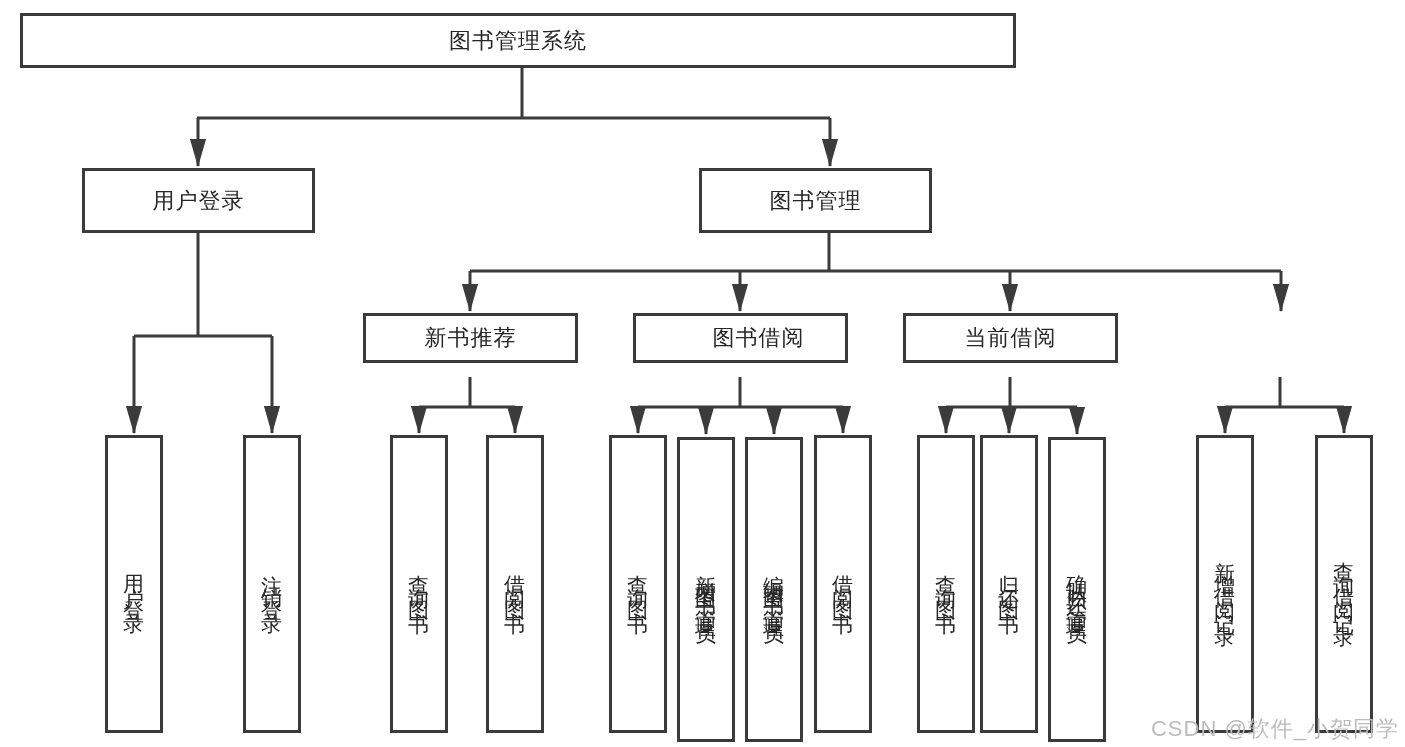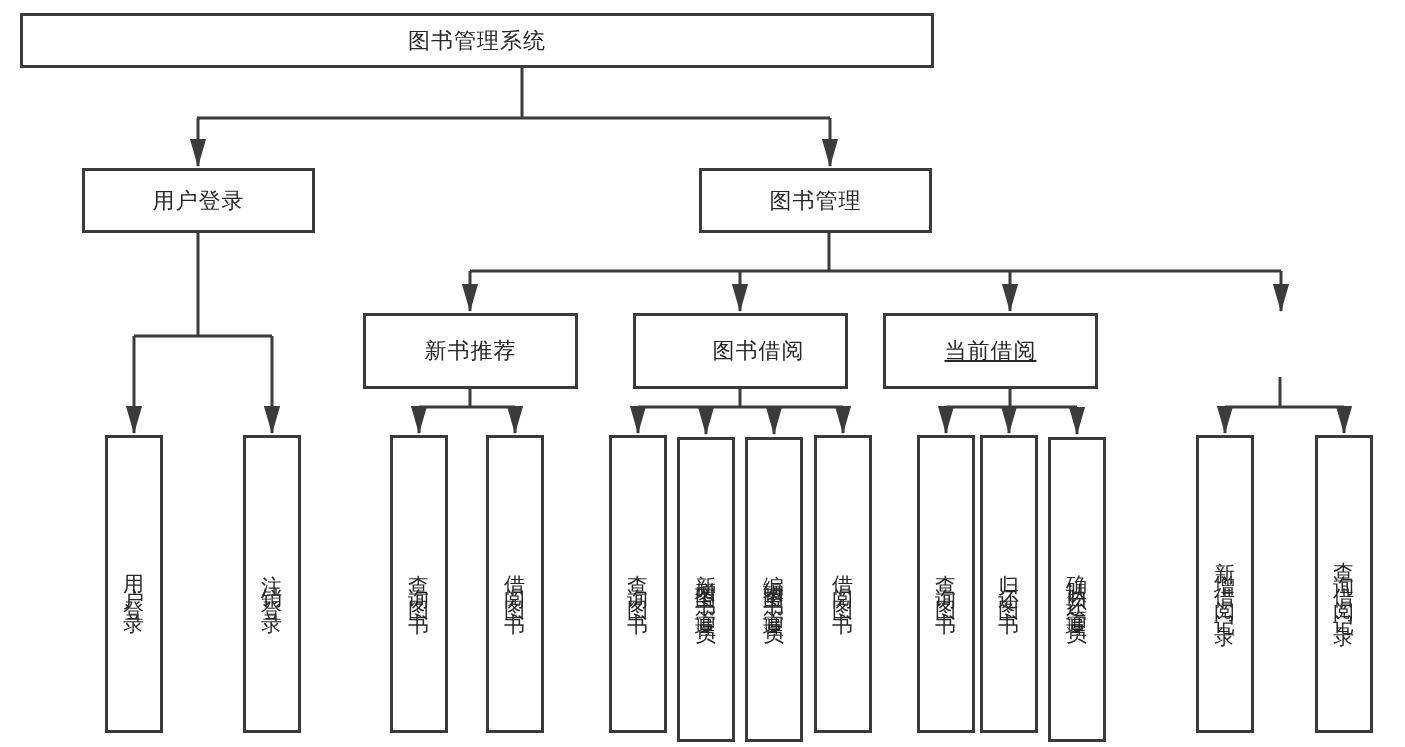--- a/index.html
+++ b/index.html
@@ -26,28 +26,28 @@
     box-sizing: border-box;
     background: #ffffff;
     border: 3px solid #3b3b3b;
     color: #262626;
     display: flex;
     align-items: center;
     justify-content: center;
     text-align: center;
   }
   .hbox { font-size: 22px; letter-spacing: 1px; }
-  .root  { left: 20px;   top: 13px;  width: 914px; height: 55px; }
+  .root  { left: 20px;   top: 13px;  width: 996px; height: 55px; }
   .lvl2  { top: 168px; height: 65px; width: 233px; }
   .login  { left: 82px; }
   .manage { left: 699px; }
-  .lvl3  { top: 313px; height: 76px; width: 215px; }
+  .lvl3  { top: 313px; height: 50px; width: 215px; }
   .recommend { left: 363px; }
   .borrow    { left: 633px; padding-left: 36px; }
-  .current   { left: 883px; text-decoration: underline; }
+  .current   { left: 903px; }
   .records   { left: 1173px; }
   .leaf {
     top: 435px;
     width: 58px;
     height: 298px;
     font-size: 21px;
     writing-mode: vertical-rl;
     text-orientation: mixed;
     letter-spacing: 13px;
     line-height: 1;
@@ -134,14 +134,15 @@
   <div class="box leaf tall" style="left:745px">编辑图书（管理员）</div>
   <div class="box leaf" style="left:814px">借阅图书</div>
 
   <div class="box leaf" style="left:917px">查询图书</div>
   <div class="box leaf" style="left:980px">归还图书</div>
   <div class="box leaf tall" style="left:1048px">确认归还（管理员）</div>
 
   <div class="box leaf" style="left:1196px">新增借阅记录</div>
   <div class="box leaf" style="left:1315px">查询借阅记录</div>
 
+  <div class="watermark">CSDN @软件_小贺同学</div>
 
 </div>
 
 </body></html>

